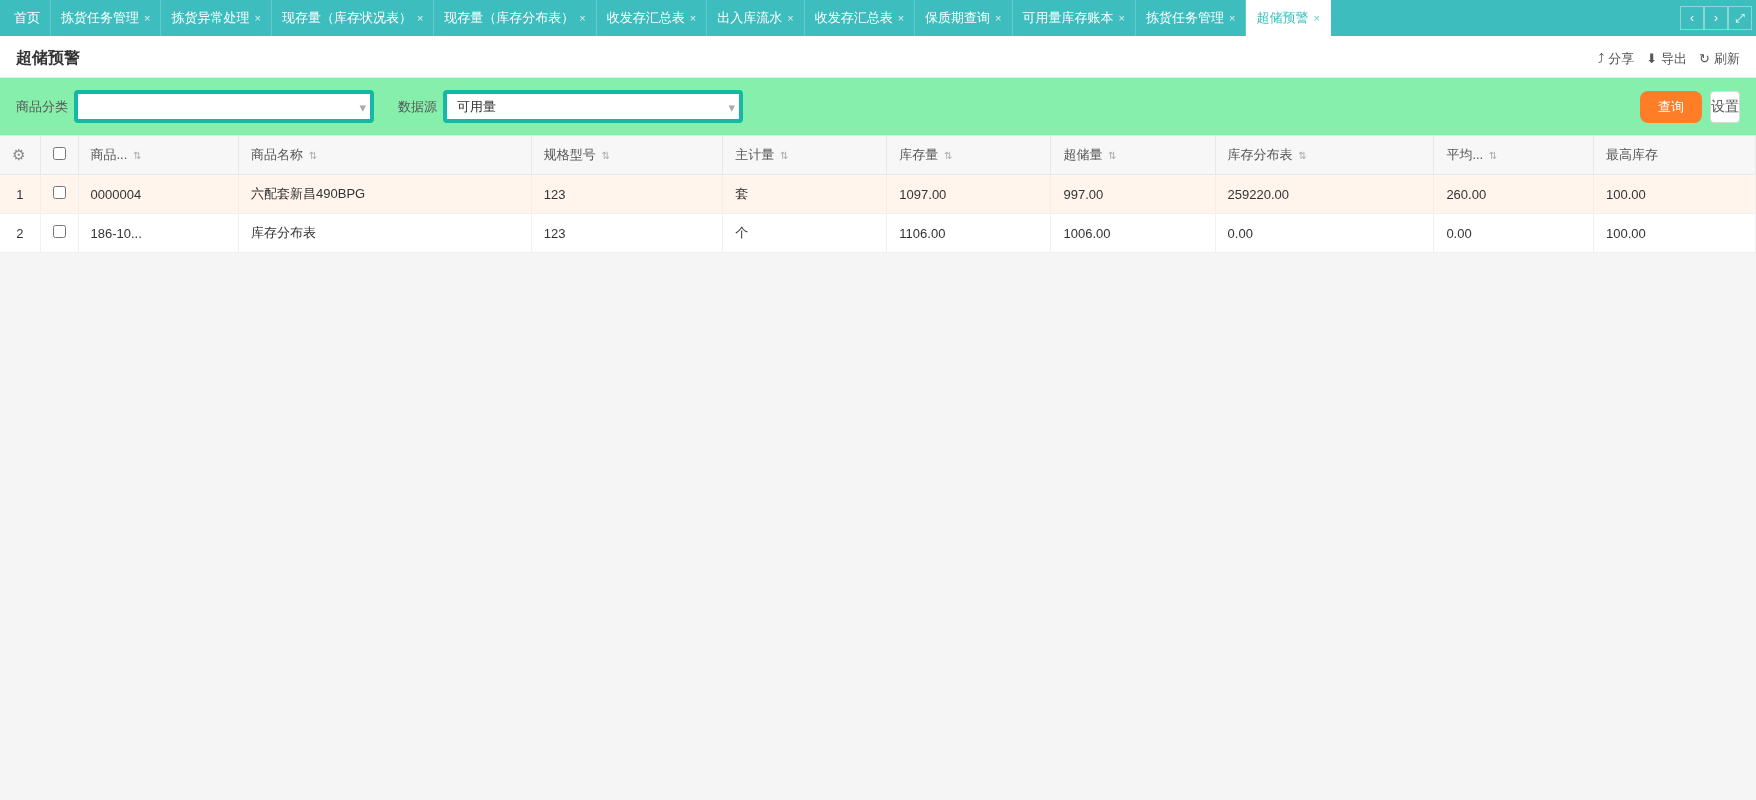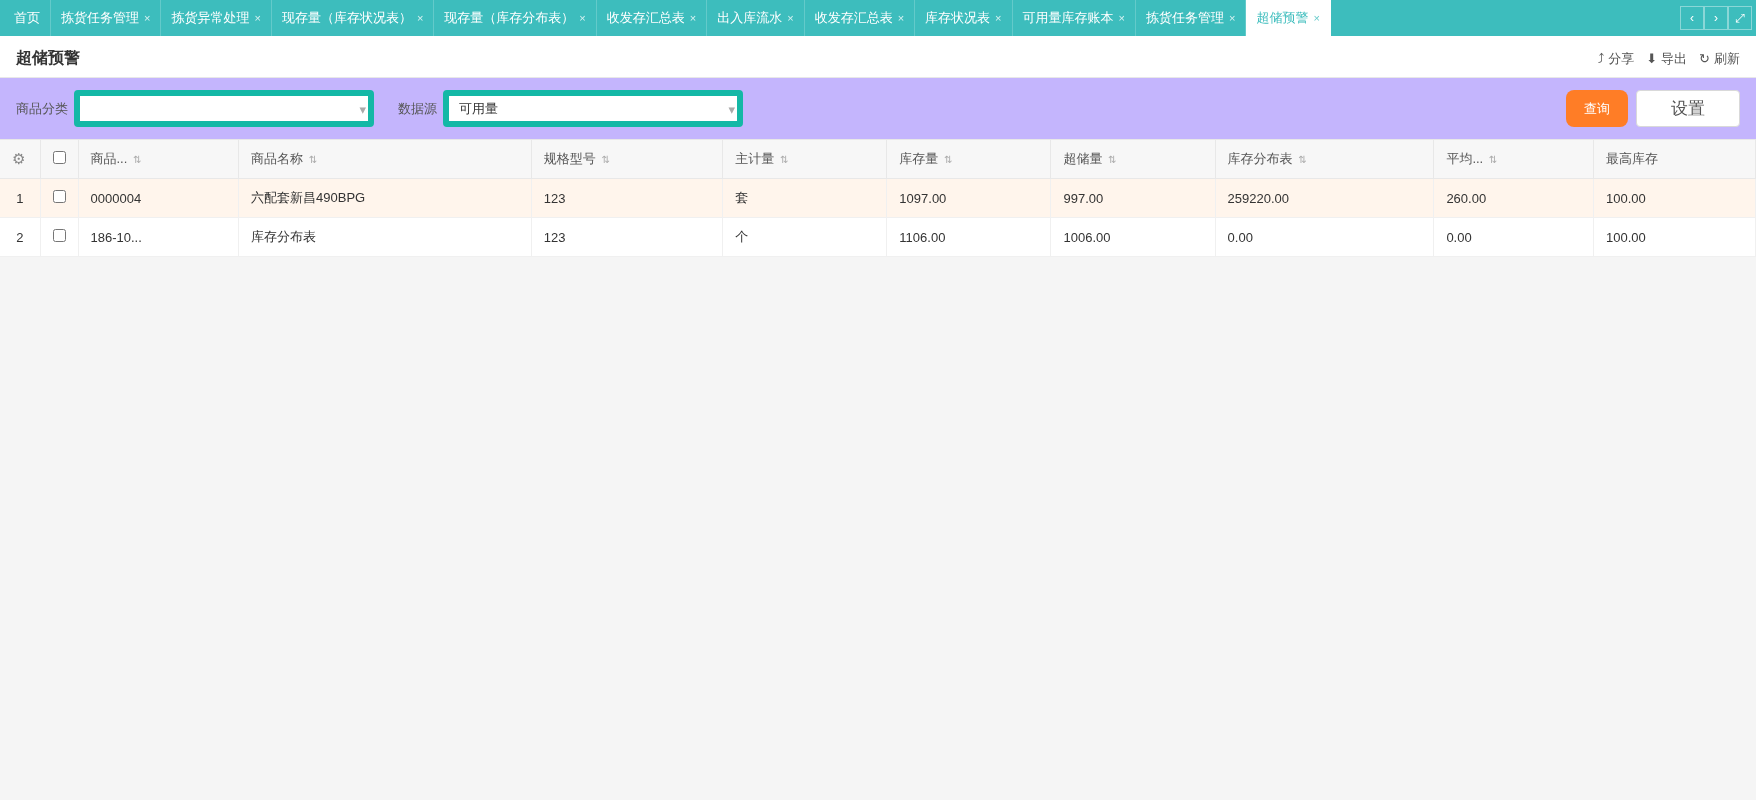--- a/index.html
+++ b/index.html
@@ -77,38 +77,38 @@
       display: flex;
       align-items: center;
       gap: 4px;
       color: #555;
       cursor: pointer;
       font-size: 13px;
     }
 
     
     .filter-bar {
-      background: #c4b5fd;
+      background: #86efac;
       padding: 12px 16px;
       display: flex;
       align-items: flex-end;
       gap: 24px;
       border-bottom: 1px solid #e8e8e8;
     }
     .filter-item {
       display: flex;
       align-items: center;
       gap: 6px;
     }
     .filter-label {
       color: #555;
       white-space: nowrap;
     }
     .filter-select {
-      border: 6px solid #14b8a6;
+      border: 4px solid #14b8a6;
       border-radius: 4px;
       padding: 5px 30px 5px 10px;
       min-width: 200px;
       appearance: none;
       background: #fff;
       cursor: pointer;
       color: #333;
       position: relative;
     }
     .select-wrapper {
@@ -135,24 +135,24 @@
       border: none;
       padding: 6px 18px;
       border-radius: 8px;
       cursor: pointer;
       font-size: 13px;
     }
     .btn-set {
       background: #fff;
       color: #555;
       border: 1px solid #d9d9d9;
-      padding: 6px 34px;
+      padding: 6px 0;
       border-radius: 4px;
       cursor: pointer;
-      font-size: 17px;
+      font-size: 14px;
     }
 
     
     .main-content {
       background: #fff;
       margin: 0;
     }
 
     
     .data-table {
@@ -234,21 +234,21 @@
   </div>
   <div class="nav-tab">
     <span>出入库流水</span>
     <span class="close-x">×</span>
   </div>
   <div class="nav-tab">
     <span>收发存汇总表</span>
     <span class="close-x">×</span>
   </div>
   <div class="nav-tab">
-    <span>库存状况表</span>
+    <span>保质期查询</span>
     <span class="close-x">×</span>
   </div>
   <div class="nav-tab">
     <span>可用量库存账本</span>
     <span class="close-x">×</span>
   </div>
   <div class="nav-tab">
     <span>拣货任务管理</span>
     <span class="close-x">×</span>
   </div>

